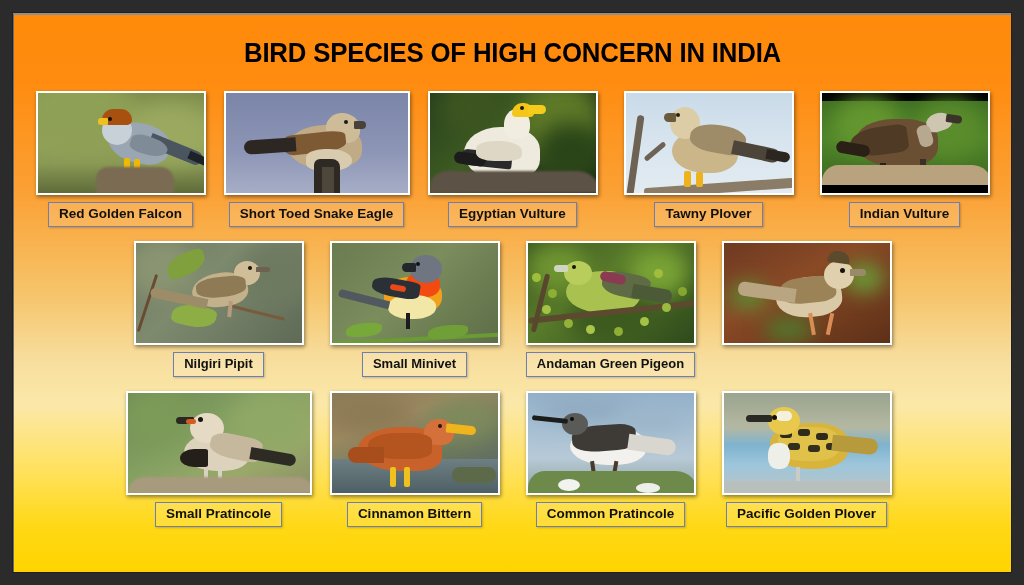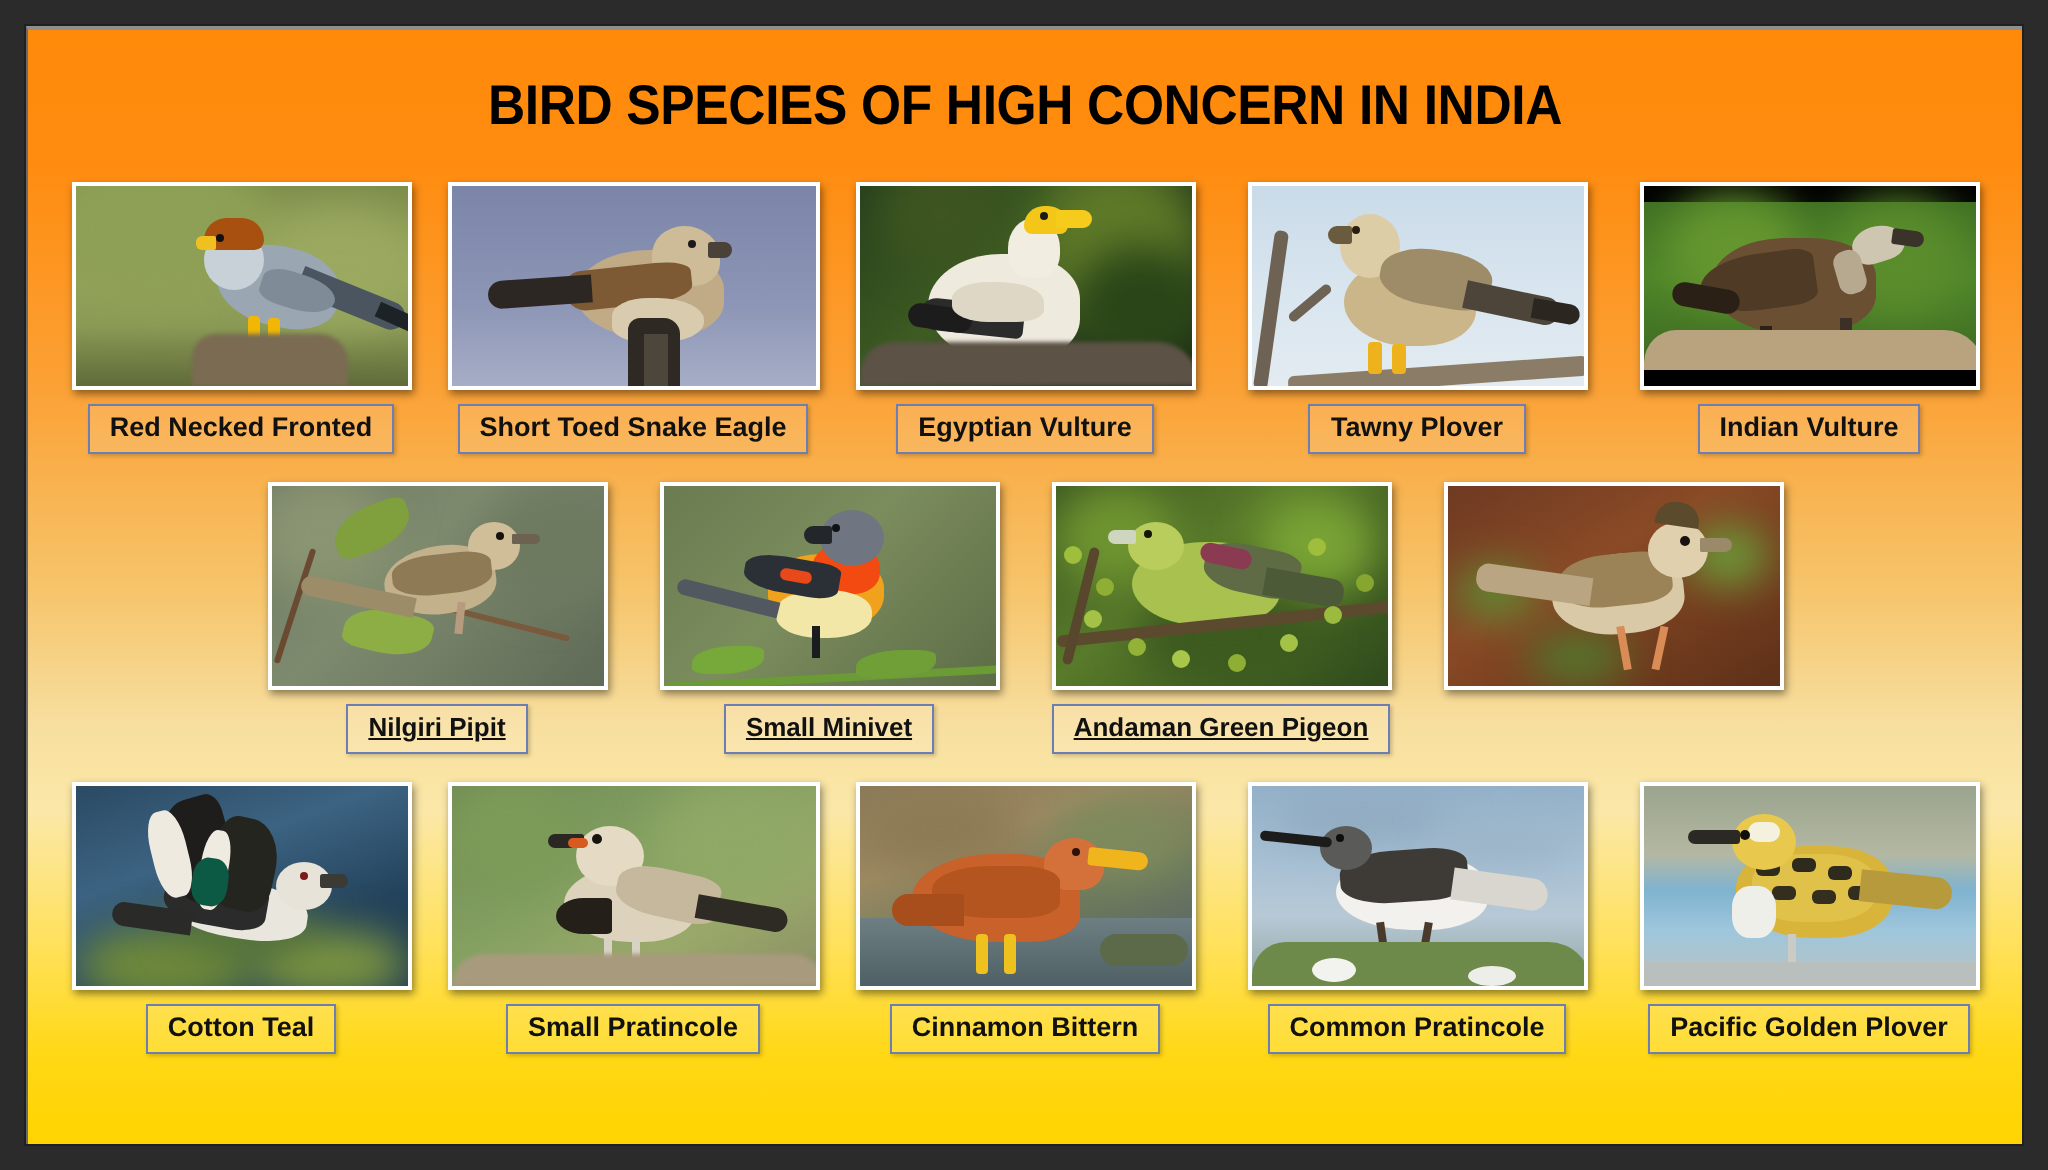--- a/index.html
+++ b/index.html
@@ -61,21 +61,21 @@
     border: 1px solid #6b7fb5;
     padding: 4px 10px 5px 10px;
     font-size: 13.5px;
     font-weight: bold;
     color: #111;
     text-align: center;
     white-space: nowrap;
     box-shadow: 1px 1px 2px rgba(0,0,0,0.2);
     line-height: 1.05;
   }
-  .row2 .caption { font-size: 13px; text-decoration: underline; }
+  .row2 .caption { font-size: 13px; }
   .row1 { margin-bottom: 14px; }
   .row2 { margin-bottom: 14px; }
 
   
   .scene { position: absolute; inset: 0; }
   .softblob { position: absolute; border-radius: 50%; filter: blur(10px); }
   .bird { position: absolute; }
   .bodyshape { position: absolute; border-radius: 50% 45% 40% 50%; }
   .leg { position: absolute; }
   .branch { position: absolute; background: #6b5438; border-radius: 3px; }
@@ -105,21 +105,21 @@
               <div style="position:absolute;left:70px;top:24px;width:4px;height:4px;background:#111;border-radius:50%;"></div>
               <div style="position:absolute;left:110px;top:50px;width:56px;height:14px;background:#4b5560;border-radius:0 8px 8px 0;transform:rotate(22deg);"></div>
               <div style="position:absolute;left:150px;top:62px;width:22px;height:8px;background:#1d2227;border-radius:0 6px 6px 0;transform:rotate(24deg);"></div>
               <div style="position:absolute;left:92px;top:44px;width:38px;height:18px;background:#7f8b96;border-radius:40% 50% 60% 30%;transform:rotate(18deg);"></div>
               <div class="leg" style="left:86px;top:65px;width:6px;height:14px;background:#f2b705;border-radius:2px;"></div>
               <div class="leg" style="left:96px;top:66px;width:6px;height:13px;background:#f2b705;border-radius:2px;"></div>
             </div>
             <div style="position:absolute;left:58px;bottom:0;width:78px;height:26px;background:#7a6b52;border-radius:12px 14px 0 0;filter:blur(1px);"></div>
           </div>
         </div>
-        <div class="caption">Red Necked Fronted</div>
+        <div class="caption">Red Golden Falcon</div>
       </div>
 
       <div class="cell">
         <div class="photo wide">
           <div class="scene" style="background:linear-gradient(to bottom,#7b85a8,#8d96b6 60%,#a6adc6);">
             <div class="bird">
               <div class="bodyshape" style="left:62px;top:32px;width:72px;height:44px;background:#b9a храм;"></div>
               <div class="bodyshape" style="left:62px;top:32px;width:74px;height:44px;background:#c0ab86;"></div>
               <div style="position:absolute;left:100px;top:20px;width:34px;height:30px;background:#cdbc97;border-radius:50% 55% 40% 45%;"></div>
               <div style="position:absolute;left:128px;top:28px;width:12px;height:8px;background:#4a4238;border-radius:2px 6px 6px 2px;"></div>
@@ -304,43 +304,20 @@
               <div class="leg" style="left:86px;top:70px;width:4px;height:22px;background:#d98c55;transform:rotate(-10deg);"></div>
               <div class="leg" style="left:104px;top:70px;width:4px;height:22px;background:#d98c55;transform:rotate(12deg);"></div>
             </div>
           </div>
         </div>
       </div>
     </div>
 
     <div class="row row3">
 
-      <div class="cell">
-        <div class="photo">
-          <div class="scene" style="background:linear-gradient(160deg,#2b4a63,#3c6382 35%,#24435c 70%,#1d3a50);">
-            <div class="softblob" style="left:0;bottom:-10px;width:90px;height:40px;background:#6f8a3a;"></div>
-            <div class="softblob" style="right:0;bottom:-6px;width:80px;height:34px;background:#7d9640;"></div>
-            <div class="softblob" style="left:50px;bottom:16px;width:70px;height:22px;background:#5e7c33;"></div>
-            <div class="bird">
-              <div class="bodyshape" style="left:46px;top:48px;width:70px;height:28px;background:#e9e6de;transform:rotate(8deg);"></div>
-              <div style="position:absolute;left:44px;top:44px;width:52px;height:26px;background:#2b2b2b;border-radius:40% 30% 30% 40%;transform:rotate(10deg);"></div>
-              <div style="position:absolute;left:100px;top:38px;width:28px;height:24px;background:#e7e3d9;border-radius:50%;"></div>
-              <div style="position:absolute;left:122px;top:44px;width:14px;height:7px;background:#3c3a35;border-radius:2px 5px 5px 2px;"></div>
-              <div style="position:absolute;left:112px;top:43px;width:4px;height:4px;background:#7a1a1a;border-radius:50%;"></div>
-              <div style="position:absolute;left:44px;top:6px;width:34px;height:52px;background:#1e1d1b;border-radius:50% 20% 30% 40%;transform:rotate(-16deg);"></div>
-              <div style="position:absolute;left:38px;top:12px;width:18px;height:44px;background:#efeae0;border-radius:40%;transform:rotate(-14deg);"></div>
-              <div style="position:absolute;left:68px;top:16px;width:32px;height:46px;background:#24251f;border-radius:30% 50% 30% 40%;transform:rotate(12deg);"></div>
-              <div style="position:absolute;left:62px;top:22px;width:14px;height:40px;background:#f0ebe1;border-radius:40%;transform:rotate(10deg);"></div>
-              <div style="position:absolute;left:58px;top:36px;width:18px;height:24px;background:#0d5a44;border-radius:40%;transform:rotate(8deg);"></div>
-              <div style="position:absolute;left:18px;top:60px;width:40px;height:12px;background:#2a2a28;border-radius:6px 0 0 6px;transform:rotate(8deg);"></div>
-            </div>
-          </div>
-        </div>
-        <div class="caption">Cotton Teal</div>
-      </div>
 
       <div class="cell">
         <div class="photo wide">
           <div class="scene" style="background:linear-gradient(150deg,#6f8a56,#83a061 40%,#9aa96a 70%,#8b8f66);">
             <div class="softblob" style="left:-6px;top:-6px;width:70px;height:60px;background:#7c9a58;"></div>
             <div class="softblob" style="right:0;top:0;width:80px;height:60px;background:#90a866;"></div>
             <div class="bird">
               <div class="bodyshape" style="left:56px;top:40px;width:66px;height:38px;background:#ddd2bb;"></div>
               <div style="position:absolute;left:62px;top:20px;width:34px;height:30px;background:#e5dac3;border-radius:50%;"></div>
               <div style="position:absolute;left:48px;top:24px;width:18px;height:7px;background:#2b2823;border-radius:5px 2px 2px 5px;"></div>

